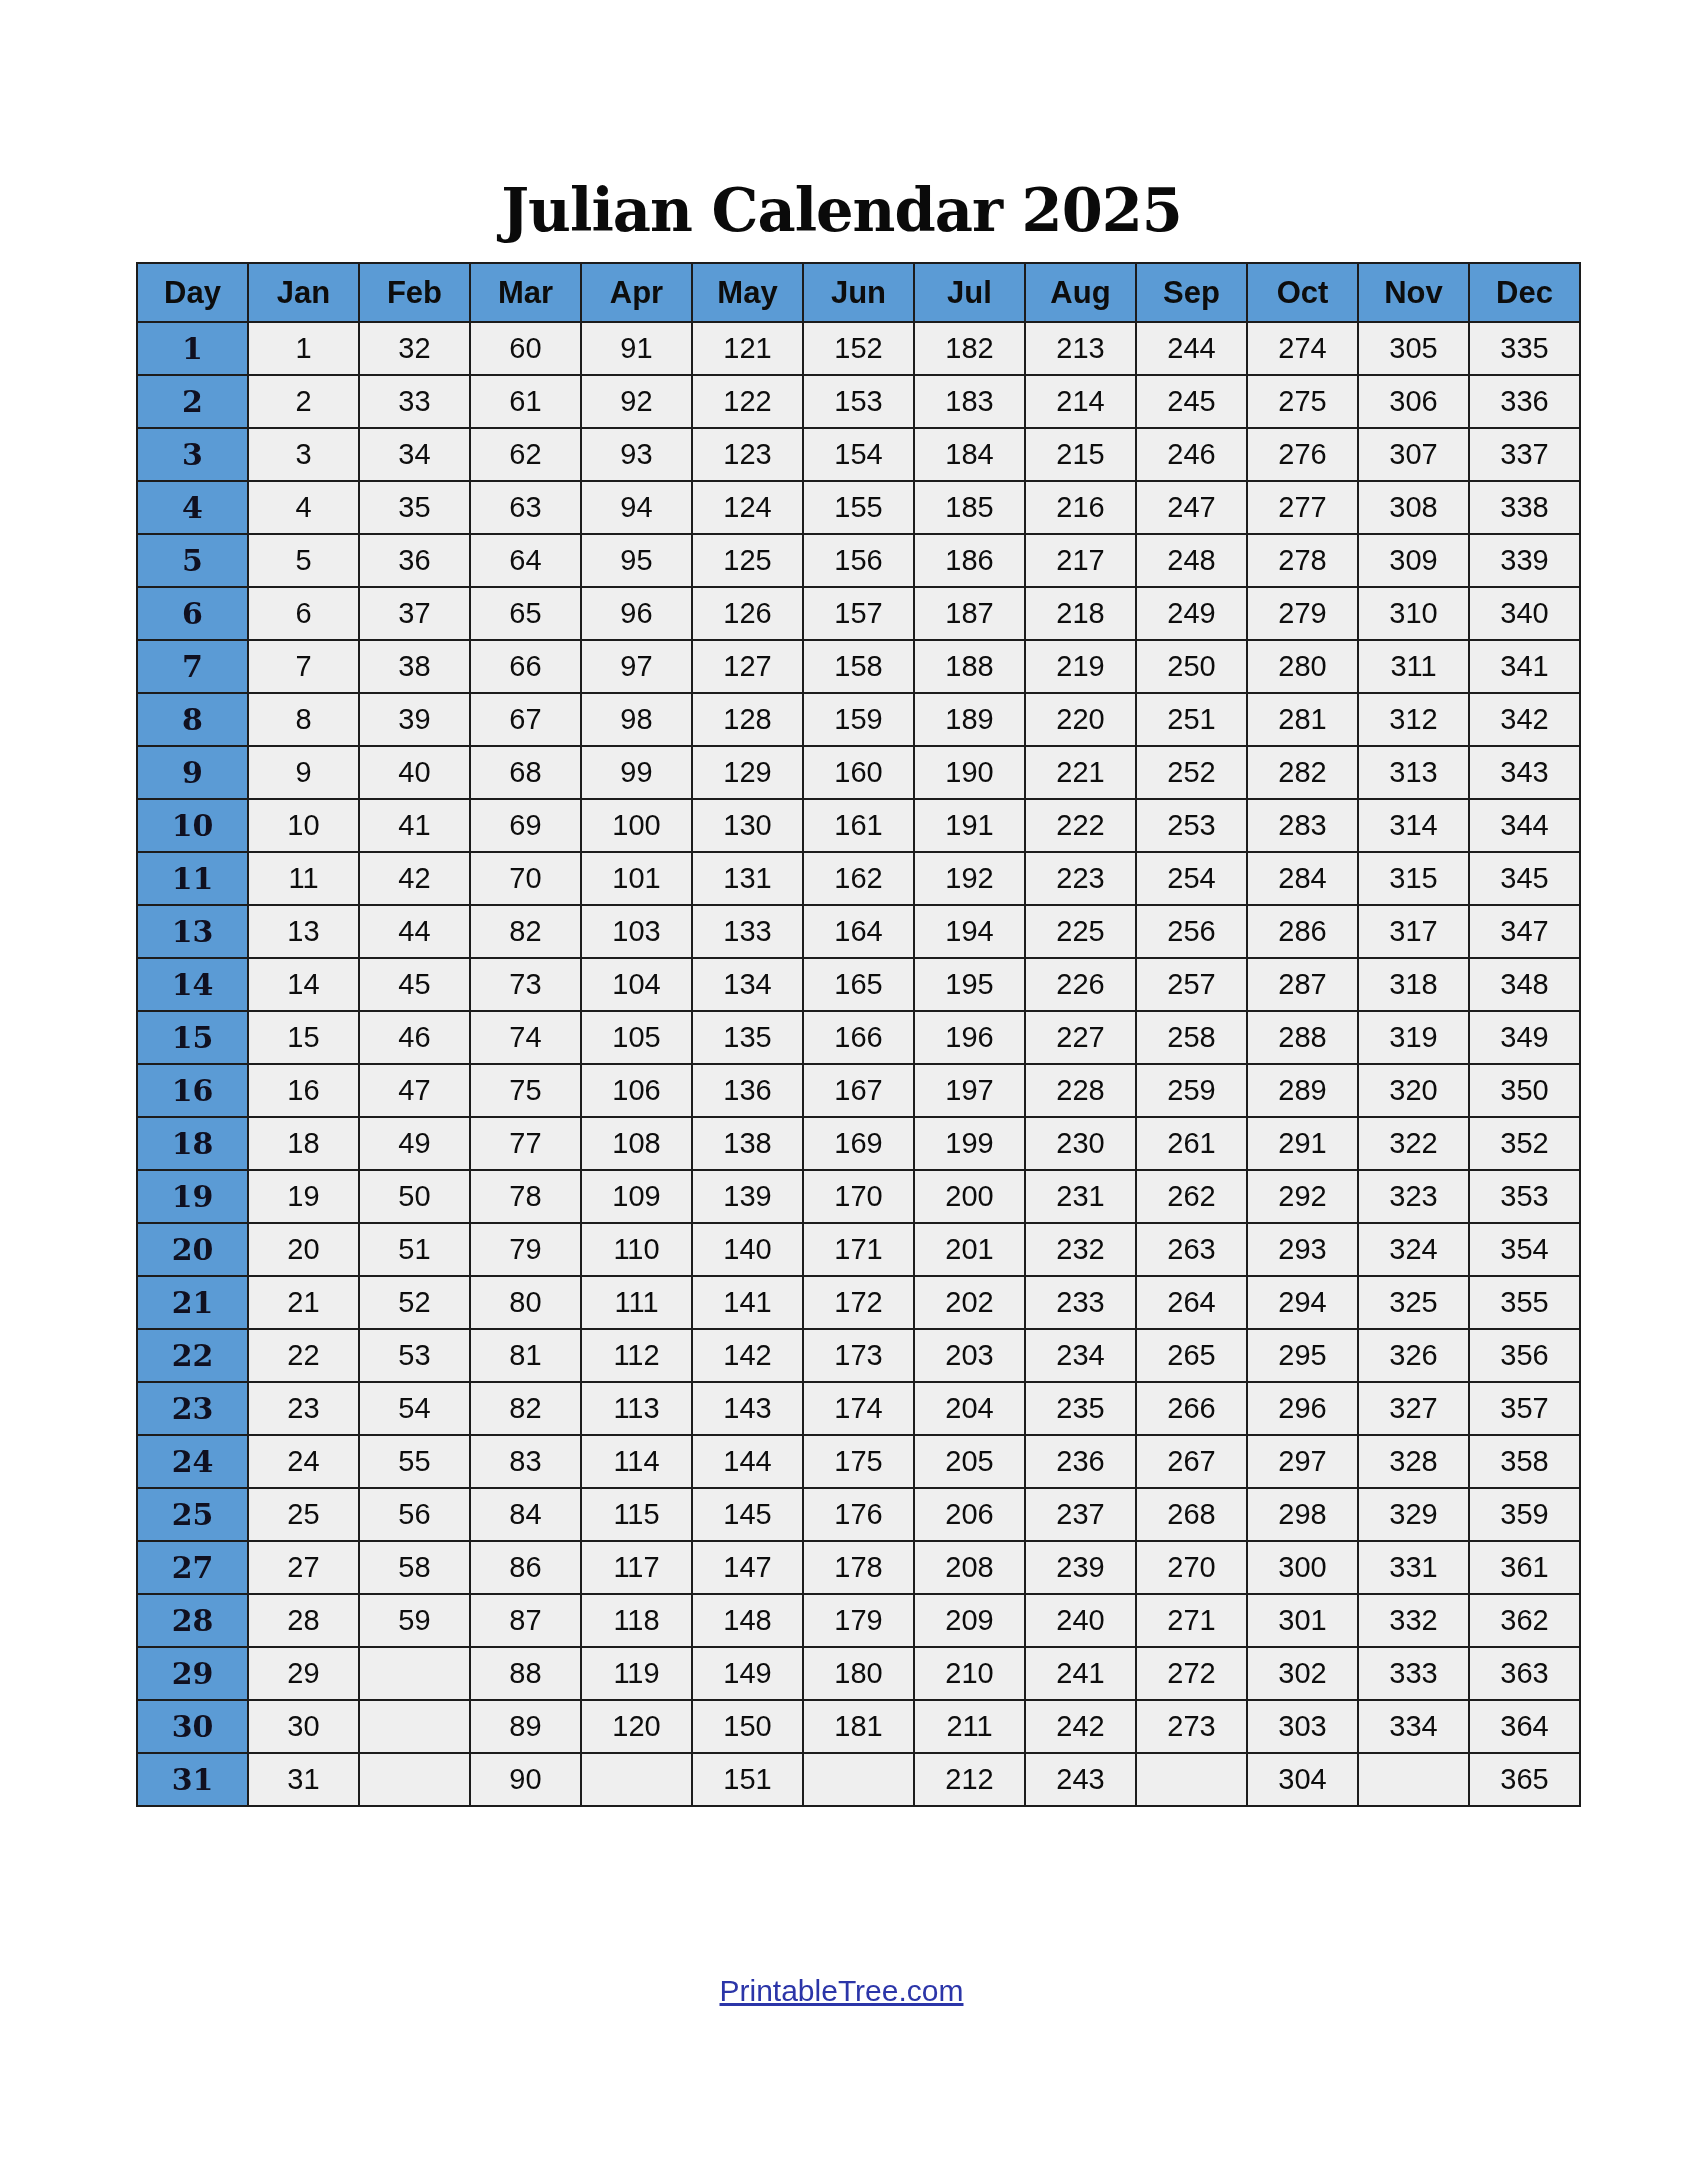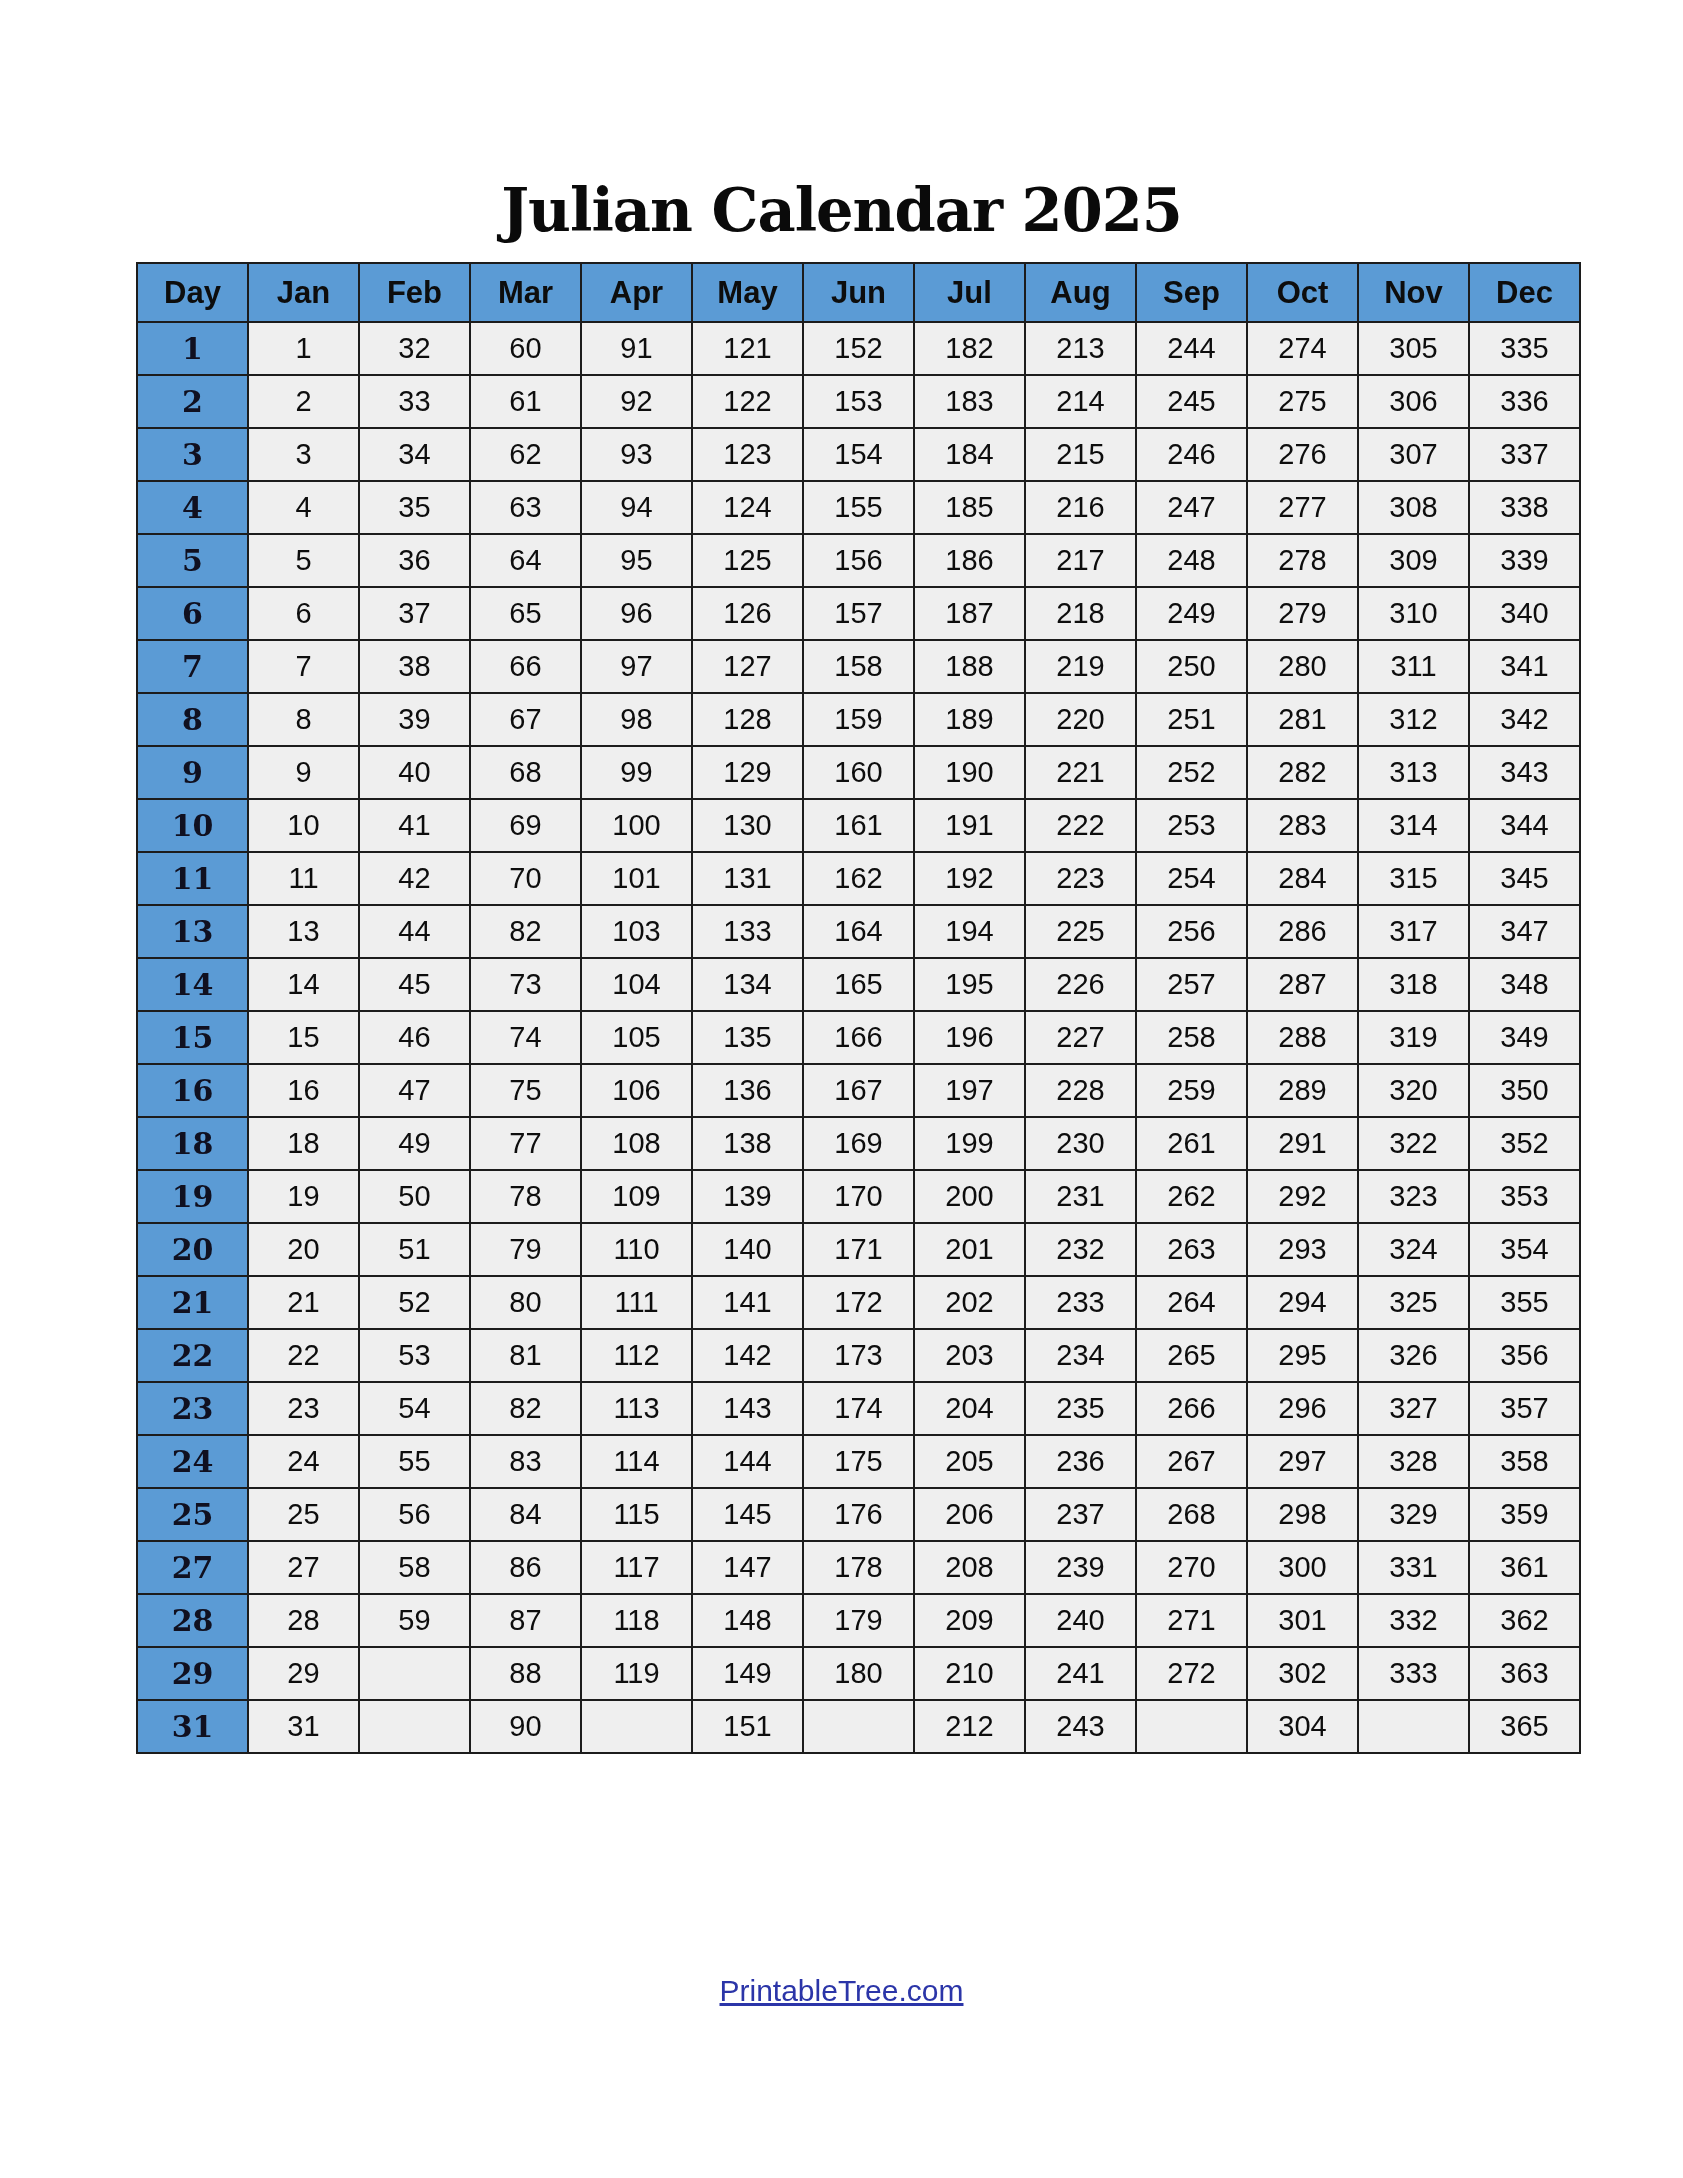--- a/index.html
+++ b/index.html
@@ -496,20 +496,35 @@
           <td class="val">149</td>
           <td class="val">180</td>
           <td class="val">210</td>
           <td class="val">241</td>
           <td class="val">272</td>
           <td class="val">302</td>
           <td class="val">333</td>
           <td class="val">363</td>
         </tr>
         <tr>
+          <td class="day">30</td>
+          <td class="val">30</td>
+          <td class="val"></td>
+          <td class="val">89</td>
+          <td class="val">120</td>
+          <td class="val">150</td>
+          <td class="val">181</td>
+          <td class="val">211</td>
+          <td class="val">242</td>
+          <td class="val">273</td>
+          <td class="val">303</td>
+          <td class="val">334</td>
+          <td class="val">364</td>
+        </tr>
+        <tr>
           <td class="day">31</td>
           <td class="val">31</td>
           <td class="val"></td>
           <td class="val">90</td>
           <td class="val"></td>
           <td class="val">151</td>
           <td class="val"></td>
           <td class="val">212</td>
           <td class="val">243</td>
           <td class="val"></td>

